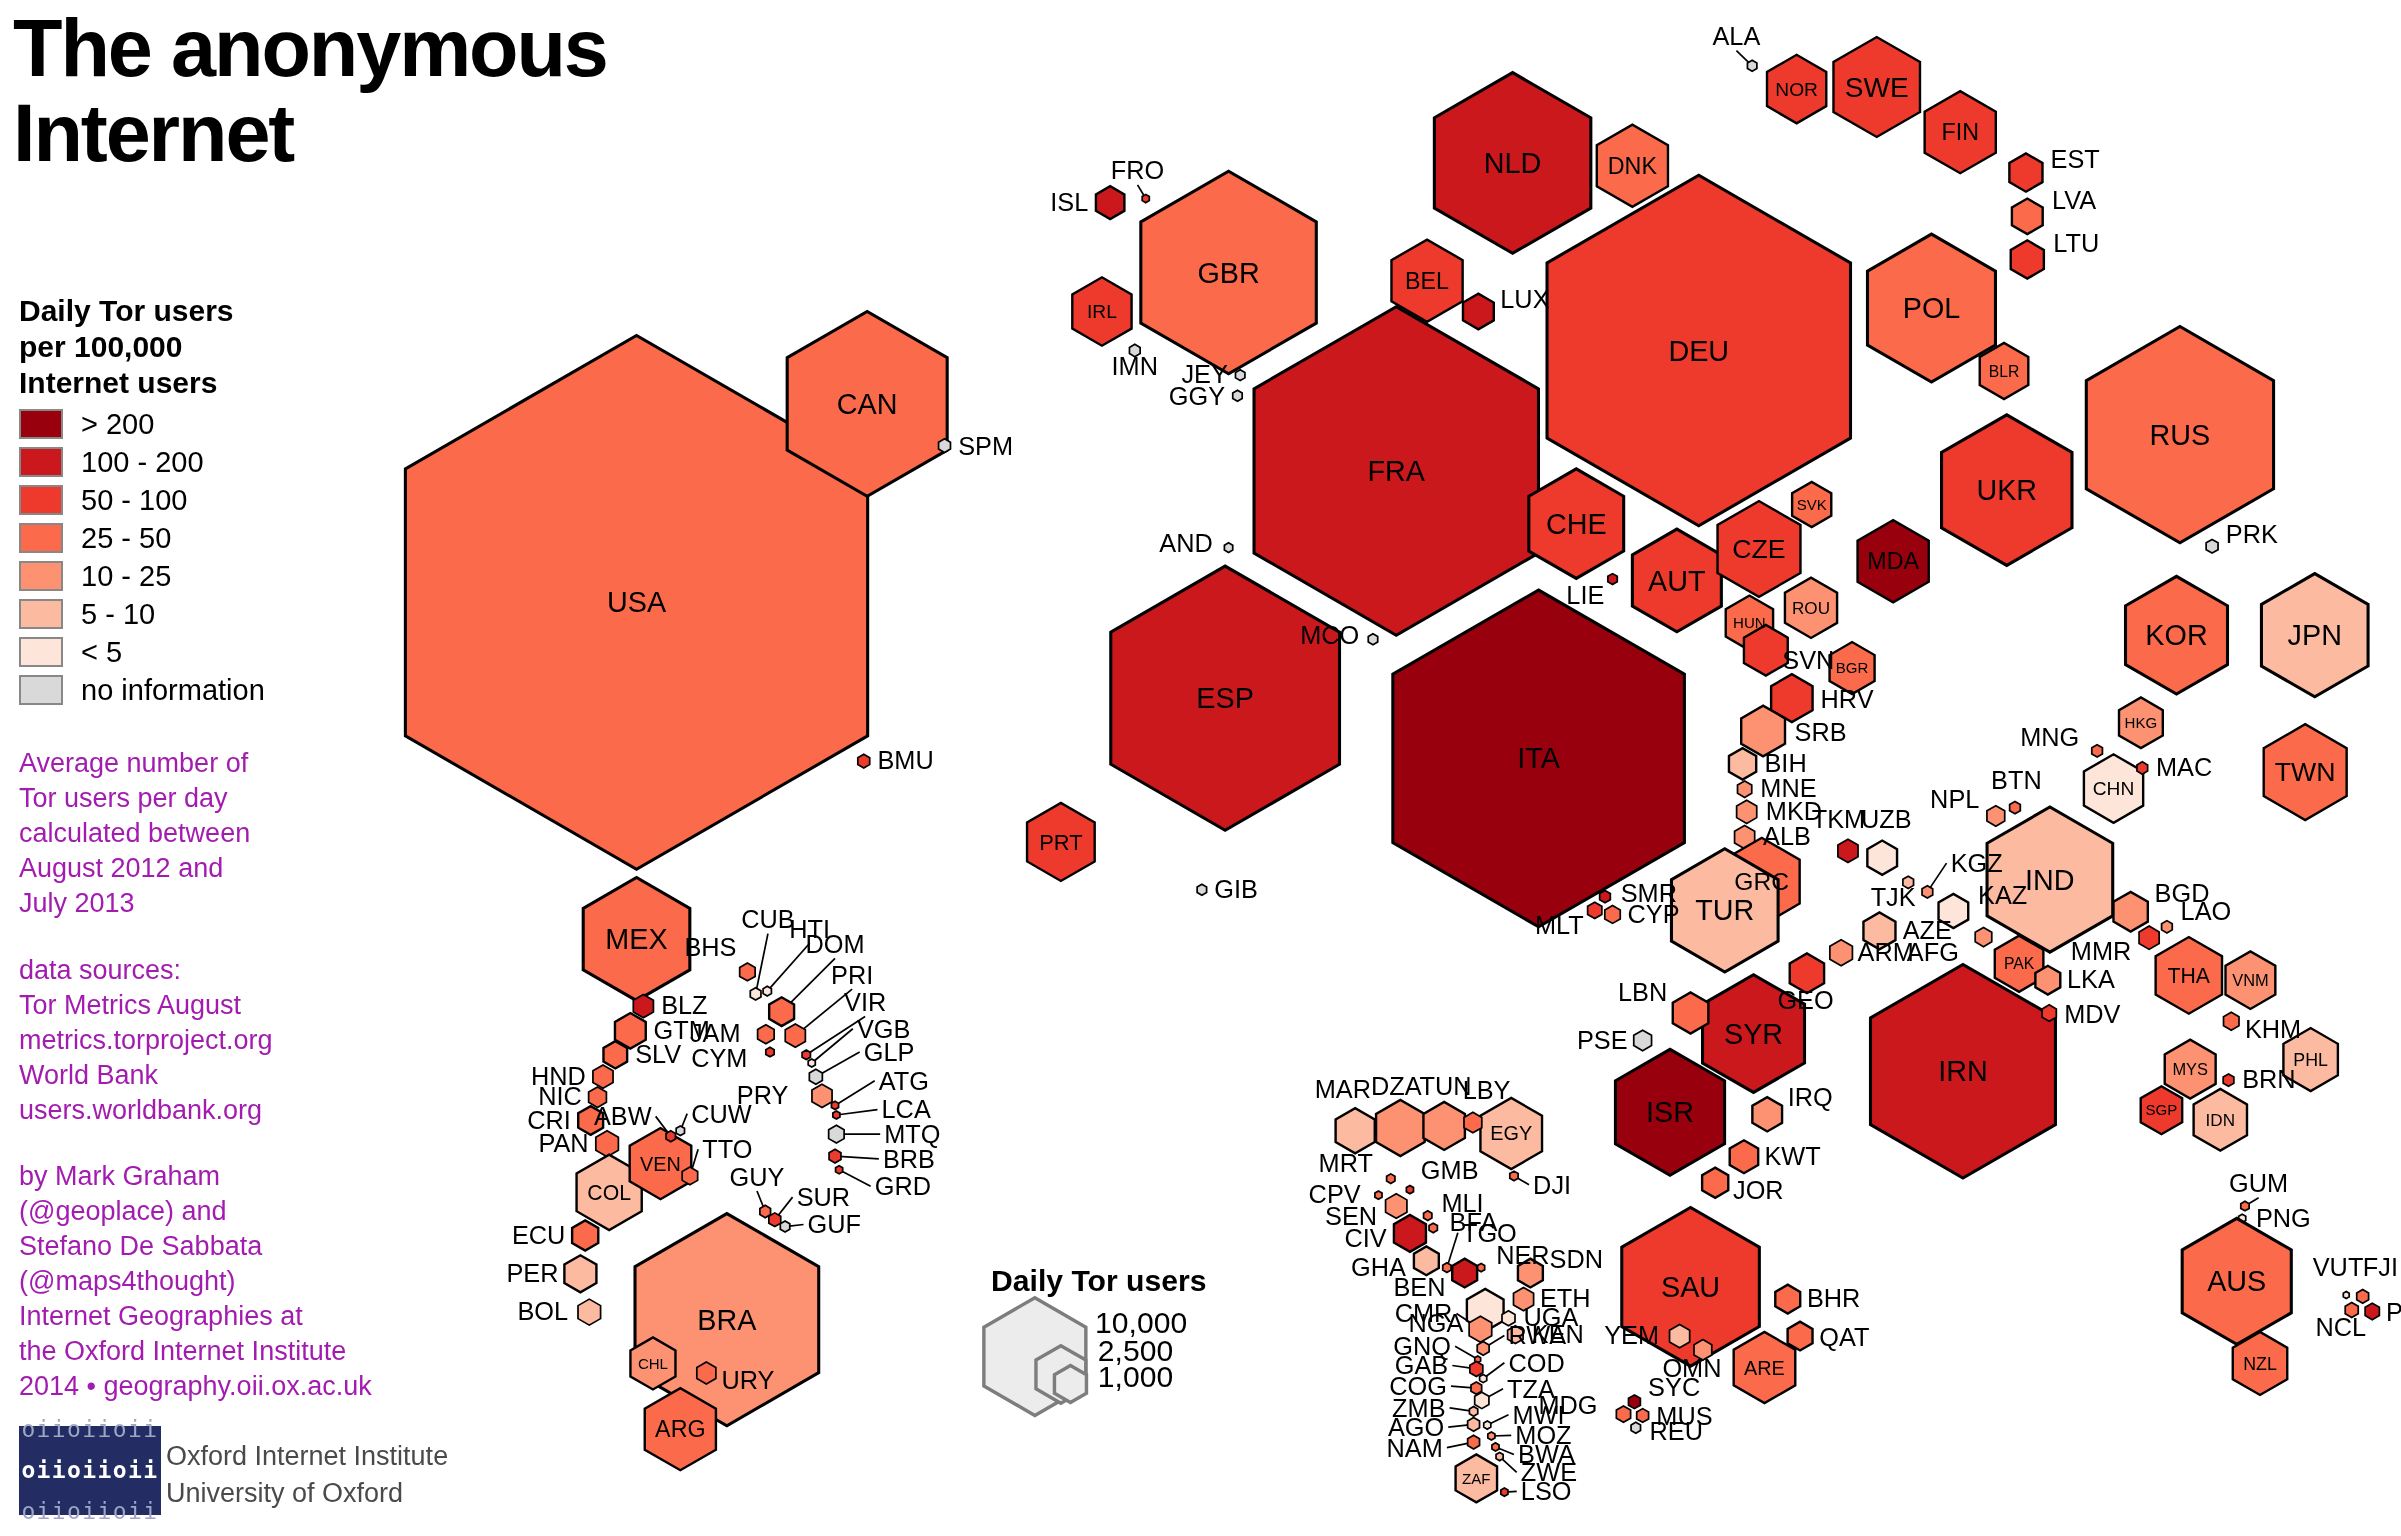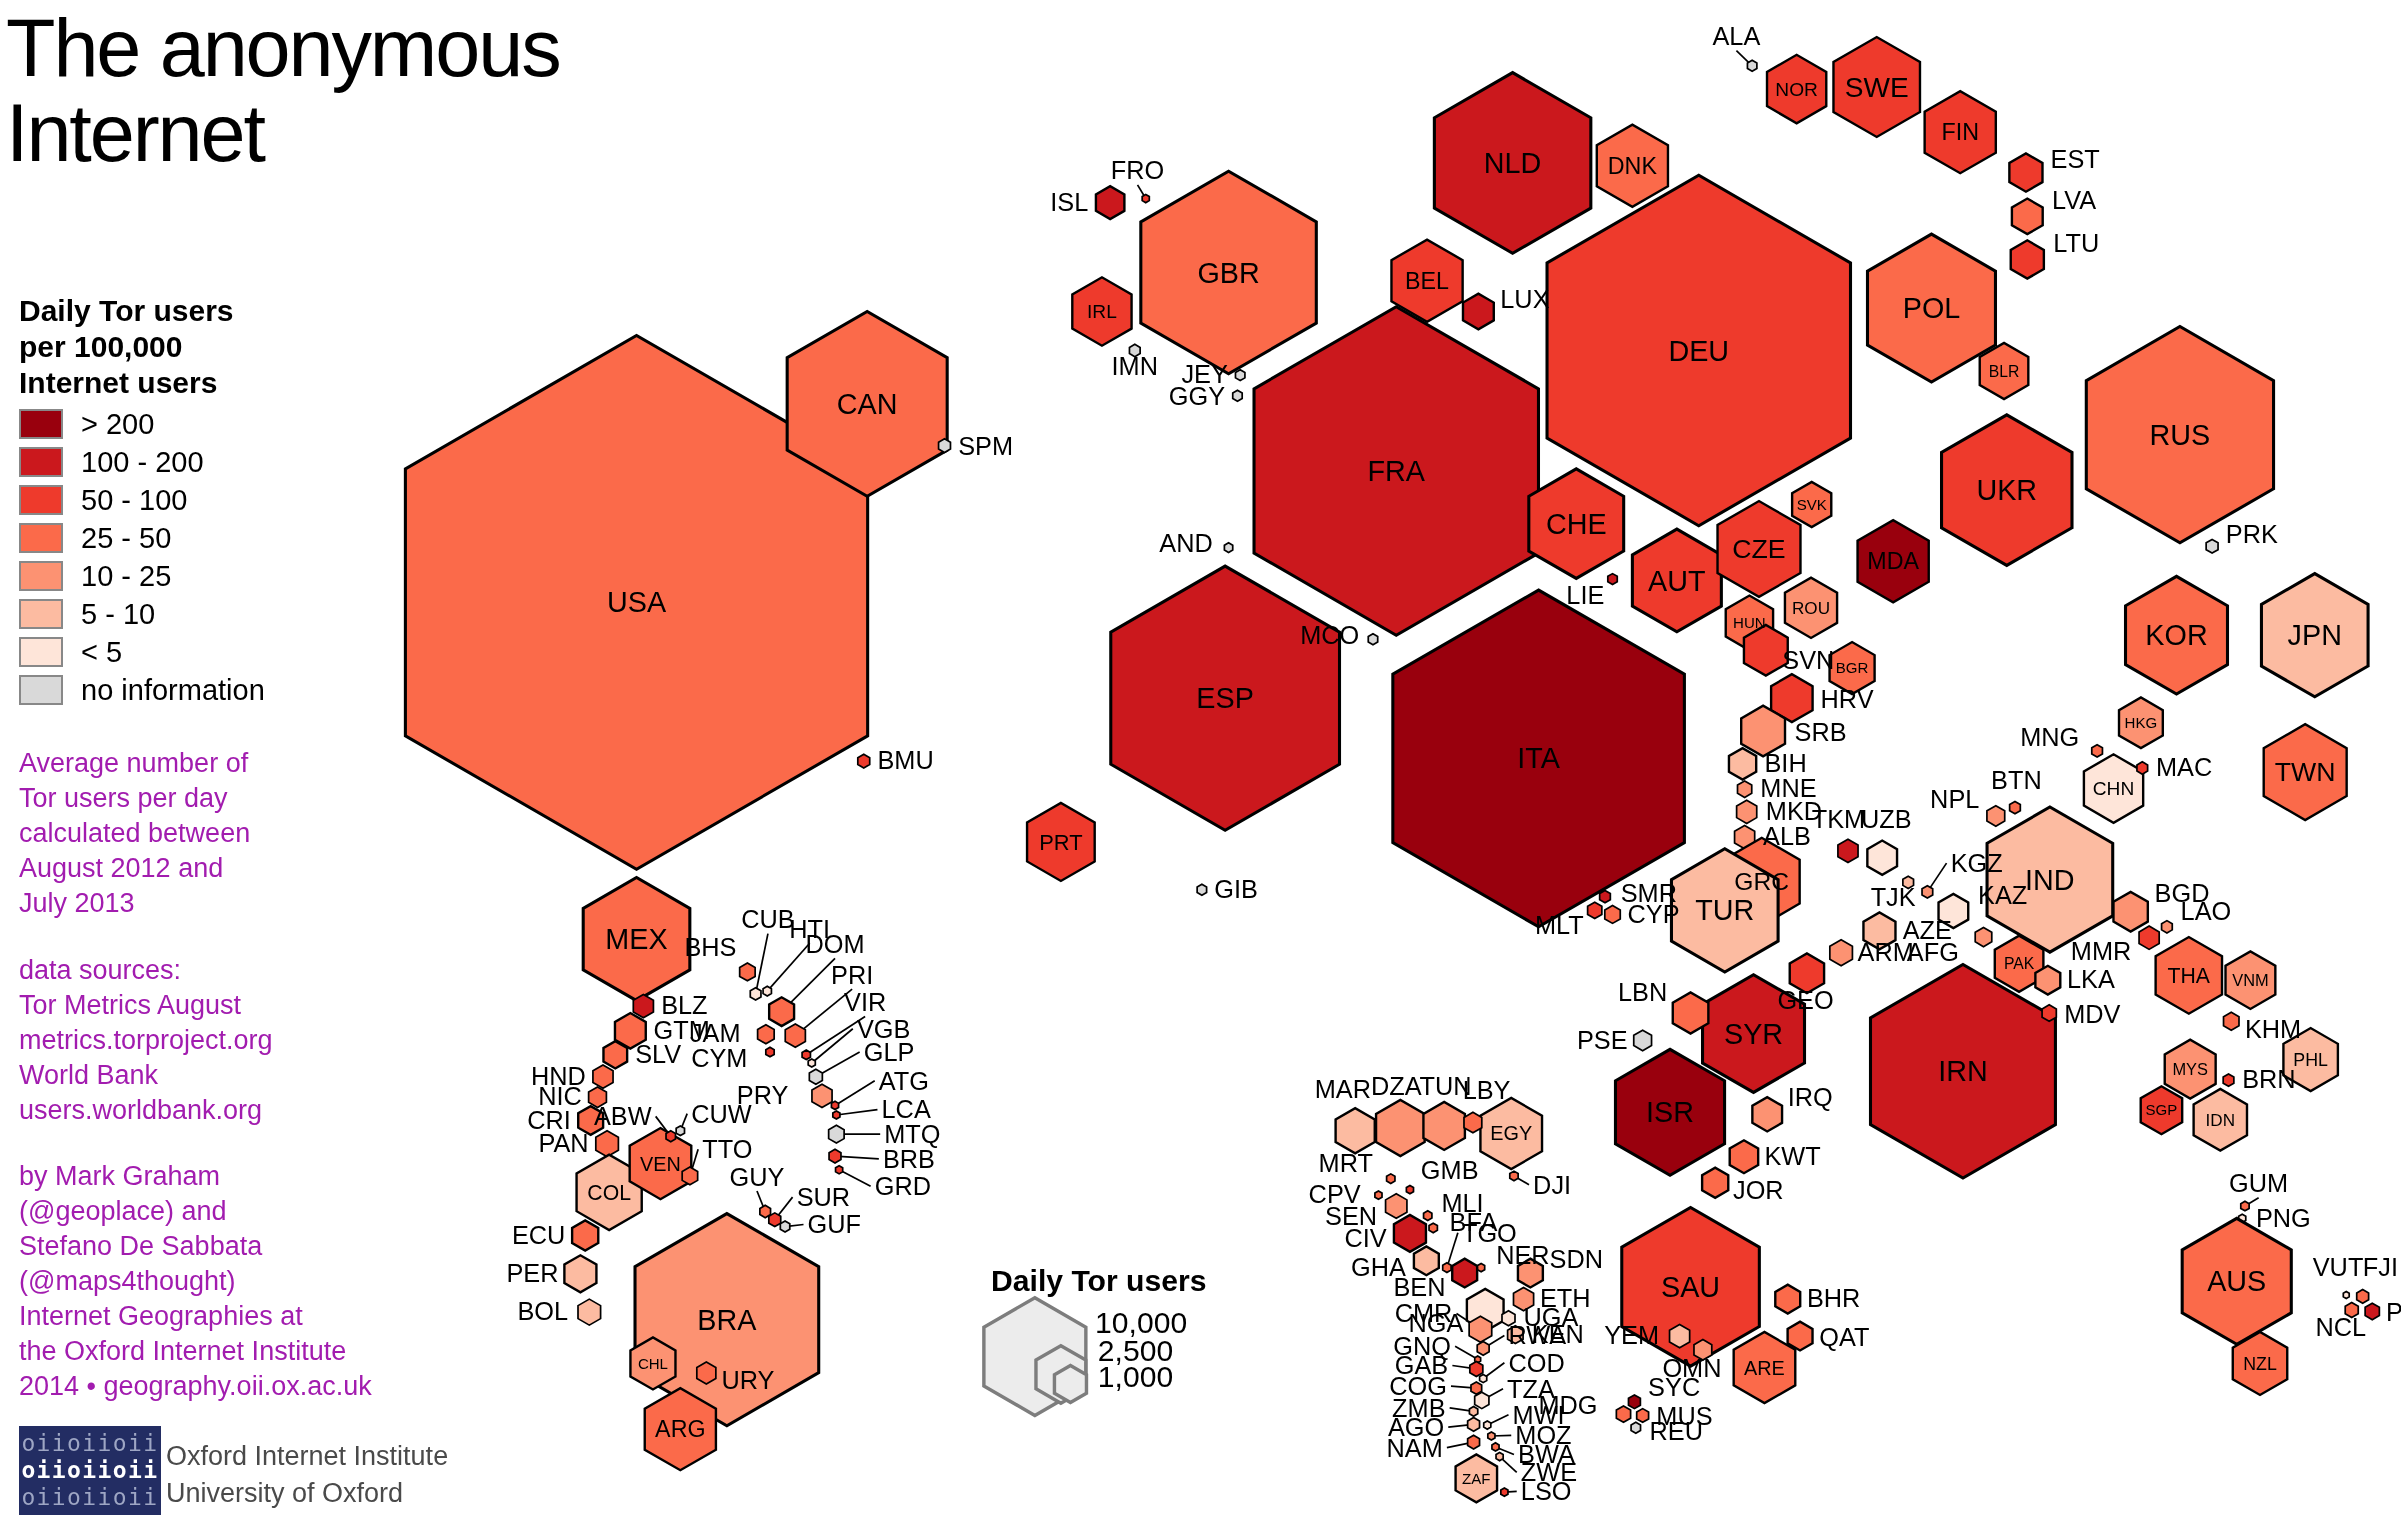--- a/index.html
+++ b/index.html
@@ -1,29 +1,29 @@
 <!DOCTYPE html>
 <html style="font-size:11px"><head>
 <meta charset="utf-8">
 <style>
   html,body{margin:0;padding:0;background:#fff;}
   .canvas{position:relative;width:2401px;height:1536px;background:#fff;overflow:hidden;
           font-family:"Liberation Sans",sans-serif;}
   #map{position:absolute;left:0;top:0;width:2401px;height:1536px;}
-  .title{position:absolute;left:6px;top:5.5px;color:#000;font-size:81px;line-height:85px;
-         letter-spacing:-2.1px;font-weight:400;}
+  .title{position:absolute;left:13px;top:5.5px;color:#000;font-size:81px;line-height:85px;
+         letter-spacing:-2.1px;font-weight:700;}
   .clegend{position:absolute;left:19px;top:293px;}
   .clegend .ct{font-size:30px;font-weight:bold;line-height:36px;color:#000;}
   .crow{display:flex;align-items:center;height:38px;}
   .csw{width:44px;height:30px;border:2.1px solid #888;box-sizing:border-box;margin-right:18px;}
   .clab{font-size:29px;color:#000;}
   .notes{position:absolute;left:19px;top:746px;font-size:27px;line-height:35px;color:#a21caf;}
   .notes .gap{height:31.5px;}
   .oii{position:absolute;left:19px;top:1426px;width:142px;height:89px;background:#232d63;
-       display:flex;flex-direction:column;justify-content:center;align-items:center;}
+       display:flex;flex-direction:column;justify-content:center;align-items:center;gap:14px;}
   .oii div{font-family:"DejaVu Sans Mono",monospace;font-size:23px;line-height:27px;
            color:#9ea6c4;letter-spacing:1.4px;}
   .oii div.mid{color:#ffffff;font-weight:bold;}
   .orgtxt{position:absolute;left:166px;top:1438px;font-size:27px;line-height:37px;color:#4a4a4a;}
 </style>
 </head>
 <body>
 
 <div class="canvas">
 

